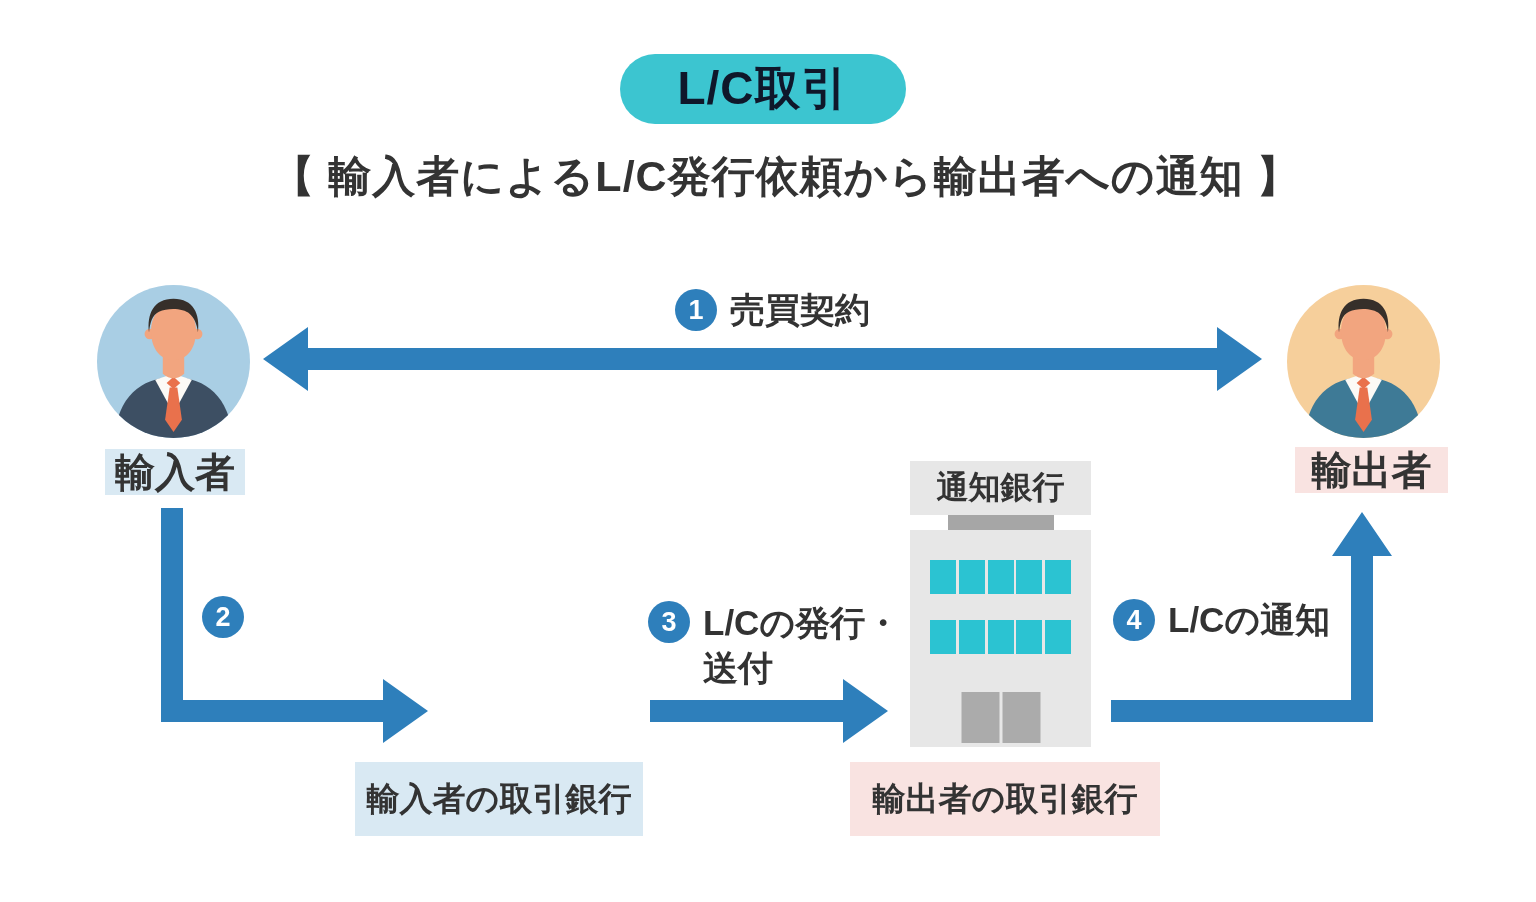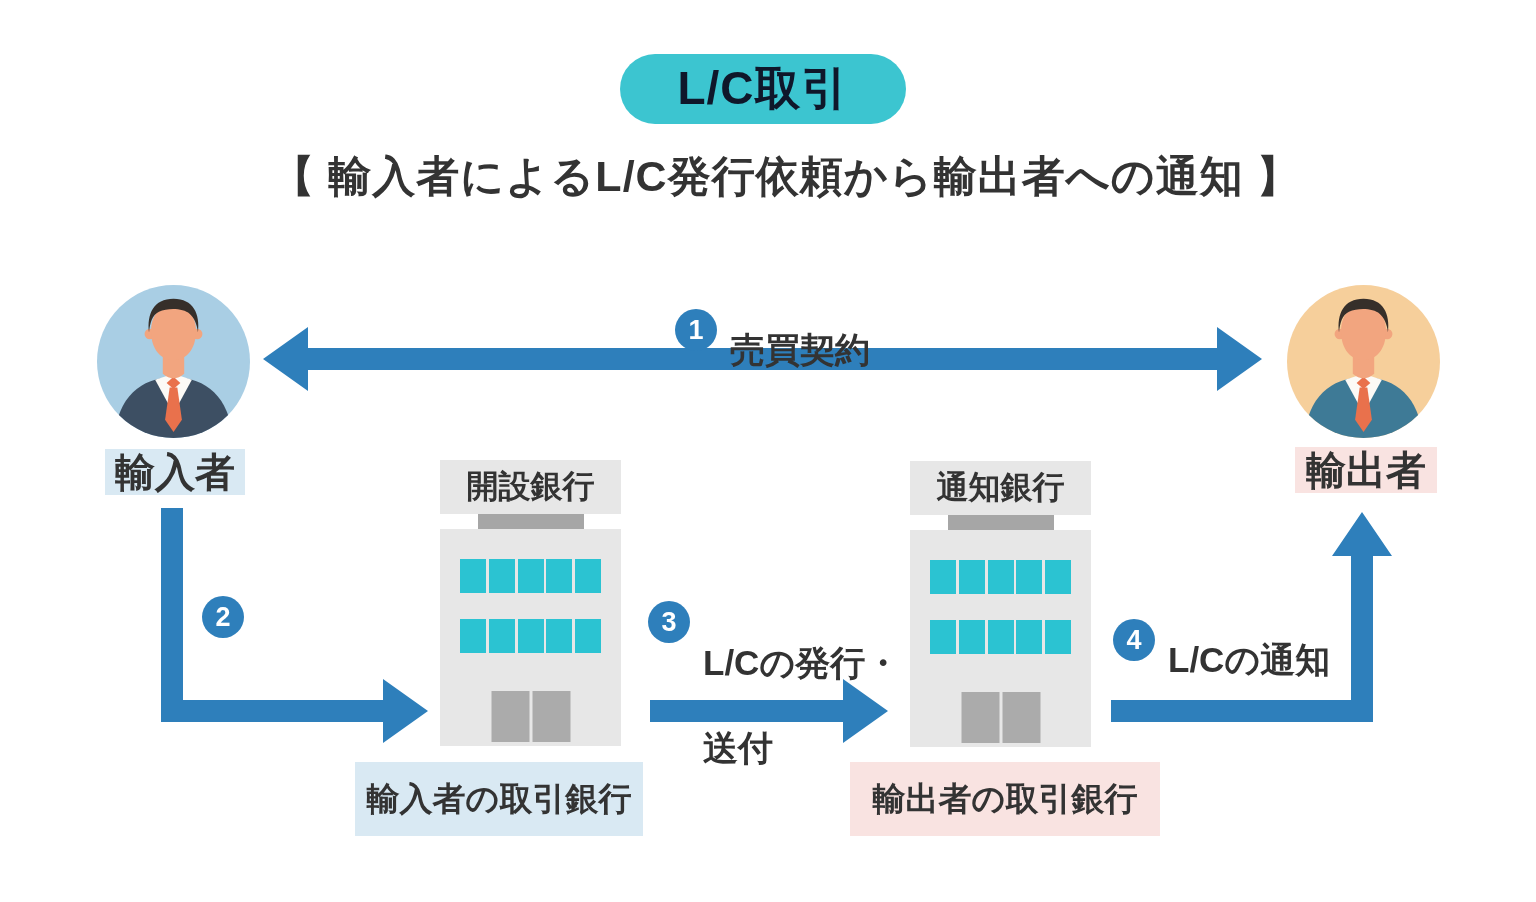--- a/index.html
+++ b/index.html
@@ -33,35 +33,35 @@
   .avatar-importer .suit{fill:var(--importer-suit);}
   .avatar-exporter .bg{fill:var(--exporter-avatar-bg);}
   .avatar-exporter .suit{fill:var(--exporter-suit);}
 
   
   .actor-label{
     height:46px;display:flex;align-items:center;justify-content:center;
     font-size:40px;font-weight:700;color:var(--text-dark);
   }
   .label-importer{left:105px;top:449px;width:140px;background:var(--light-blue-bg);}
-  .label-exporter{left:1295px;top:447px;width:142px;background:var(--light-pink-bg);}
+  .label-exporter{left:1295px;top:447px;width:153px;background:var(--light-pink-bg);}
 
   
   .arrows{left:0;top:0;width:1536px;height:902px;pointer-events:none;}
   .arrows path{fill:var(--arrow-blue);}
 
   
   .step{display:flex;gap:13px;}
   .step-badge{
     width:42px;height:42px;border-radius:50%;flex:none;
     background:var(--arrow-blue);color:#fff;font-size:27px;font-weight:700;
     display:flex;align-items:center;justify-content:center;
   }
   .step-text{font-size:35px;font-weight:700;color:var(--text-dark);line-height:1.28;}
-  .step-text span{display:block;margin-top:40px;}
+  .step-text span{display:block;}
   .step-1{left:675px;top:288px;align-items:center;}
   .step-2{left:202px;top:596px;align-items:flex-start;}
   .step-3{left:648px;top:601px;align-items:flex-start;}
   .step-4{left:1113px;top:598px;align-items:center;}
 
   
   .building{width:181px;}
   .building-issuing{left:440px;top:460px;}
   .building-advising{left:910px;top:461px;}
   .bank-sign{
@@ -164,22 +164,23 @@
     </div>
   </div>
 
   <div class="abs step step-4">
     <div class="step-badge">4</div>
     <div class="step-text">
       <span>L/Cの通知</span>
     </div>
   </div>
 
-  <div class="abs building building-issuing">
-    <div class="bank-sign">開設銀行</div>
+
+  <div class="abs building building-advising">
+    <div class="bank-sign">通知銀行</div>
     <div class="bank-roof"></div>
     <div class="bank-body">
       <div class="window-row r1">
         <div class="window"></div>
         <div class="window"></div>
         <div class="window"></div>
         <div class="window"></div>
         <div class="window"></div>
       </div>
       <div class="window-row r2">
@@ -189,41 +190,16 @@
         <div class="window"></div>
         <div class="window"></div>
       </div>
       <div class="doors">
         <div class="door"></div>
         <div class="door"></div>
       </div>
     </div>
   </div>
 
-  <div class="abs building building-advising">
-    <div class="bank-sign">通知銀行</div>
-    <div class="bank-roof"></div>
-    <div class="bank-body">
-      <div class="window-row r1">
-        <div class="window"></div>
-        <div class="window"></div>
-        <div class="window"></div>
-        <div class="window"></div>
-        <div class="window"></div>
-      </div>
-      <div class="window-row r2">
-        <div class="window"></div>
-        <div class="window"></div>
-        <div class="window"></div>
-        <div class="window"></div>
-        <div class="window"></div>
-      </div>
-      <div class="doors">
-        <div class="door"></div>
-        <div class="door"></div>
-      </div>
-    </div>
-  </div>
-
   <div class="abs bank-caption caption-issuing">輸入者の取引銀行</div>
   <div class="abs bank-caption caption-advising">輸出者の取引銀行</div>
 
 </div>
 
 </body></html>

